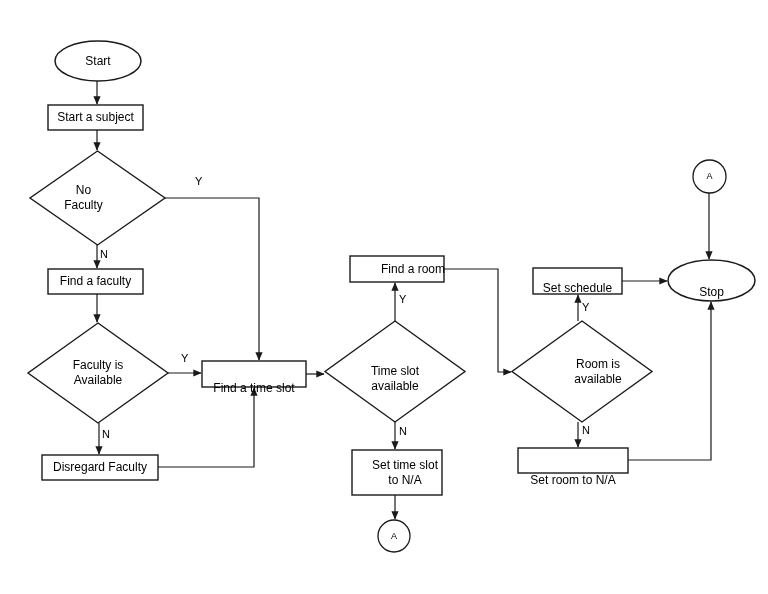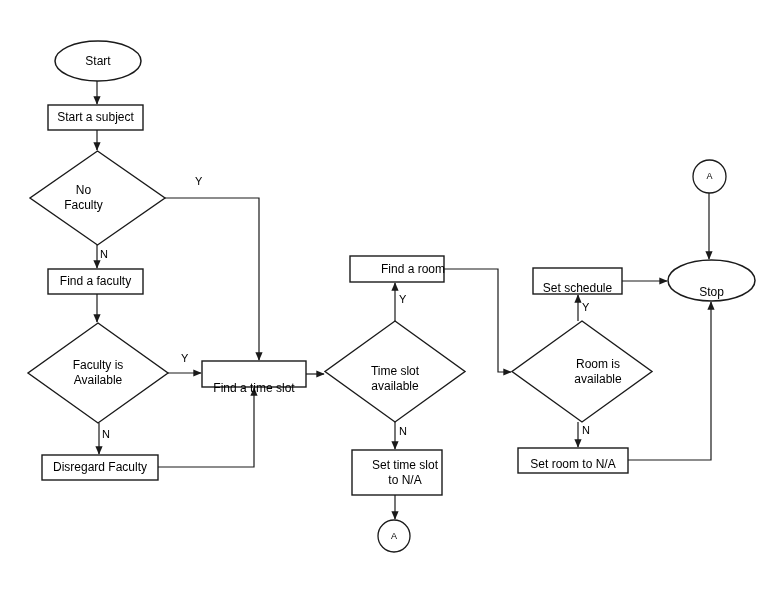--- a/index.html
+++ b/index.html
@@ -122,21 +122,21 @@
       <div class="node-label" style="left: 202px; top: 361px; width: 104px; height: 37px; margin-top: 9px;">Find a time slot</div>
       <div class="node-label" style="left: 325px; top: 328px; width: 140px; height: 101px;">Time slot
 available</div>
       <div class="node-label" style="left: 352px; top: 450px; width: 106px; height: 45px;">Set time slot
 to N/A</div>
       <div class="node-label small" style="left: 378px; top: 520px; width: 32px; height: 32px;">A</div>
       <div class="node-label" style="left: 350px; top: 256px; width: 94px; height: 26px; margin-left: 16px;">Find a room</div>
       <div class="node-label" style="left: 528px; top: 321px; width: 140px; height: 101px;">Room is
 available</div>
       <div class="node-label" style="left: 533px; top: 268px; width: 89px; height: 40px;">Set schedule</div>
-      <div class="node-label" style="left: 518px; top: 452px; width: 110px; height: 25px; border-radius: 6px;">Set room to N/A</div>
+      <div class="node-label" style="left: 518px; top: 468px; width: 110px; height: 25px; border-radius: 6px;">Set room to N/A</div>
       <div class="node-label small" style="left: 693px; top: 160px; width: 33px; height: 33px;">A</div>
       <div class="node-label" style="left: 668px; top: 272px; width: 87px; height: 41px; text-align: center;">Stop</div>
       <div class="edge-label" style="left: 195px; top: 175px;">Y</div>
       <div class="edge-label" style="left: 100px; top: 248px;">N</div>
       <div class="edge-label" style="left: 181px; top: 352px;">Y</div>
       <div class="edge-label" style="left: 102px; top: 428px;">N</div>
       <div class="edge-label" style="left: 399px; top: 293px;">Y</div>
       <div class="edge-label" style="left: 399px; top: 425px;">N</div>
       <div class="edge-label" style="left: 582px; top: 301px;">Y</div>
       <div class="edge-label" style="left: 582px; top: 424px;">N</div>

